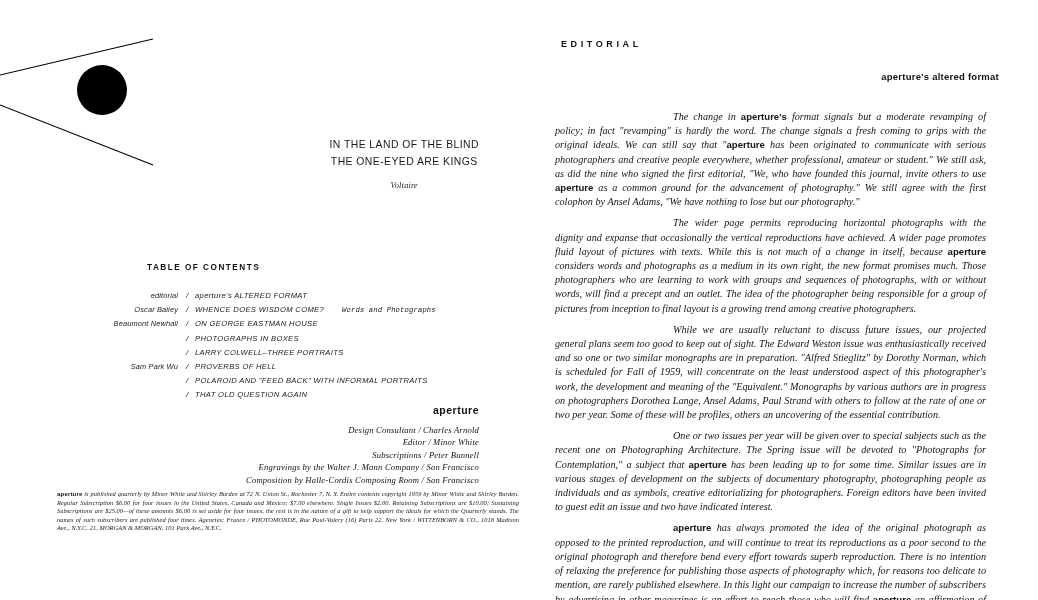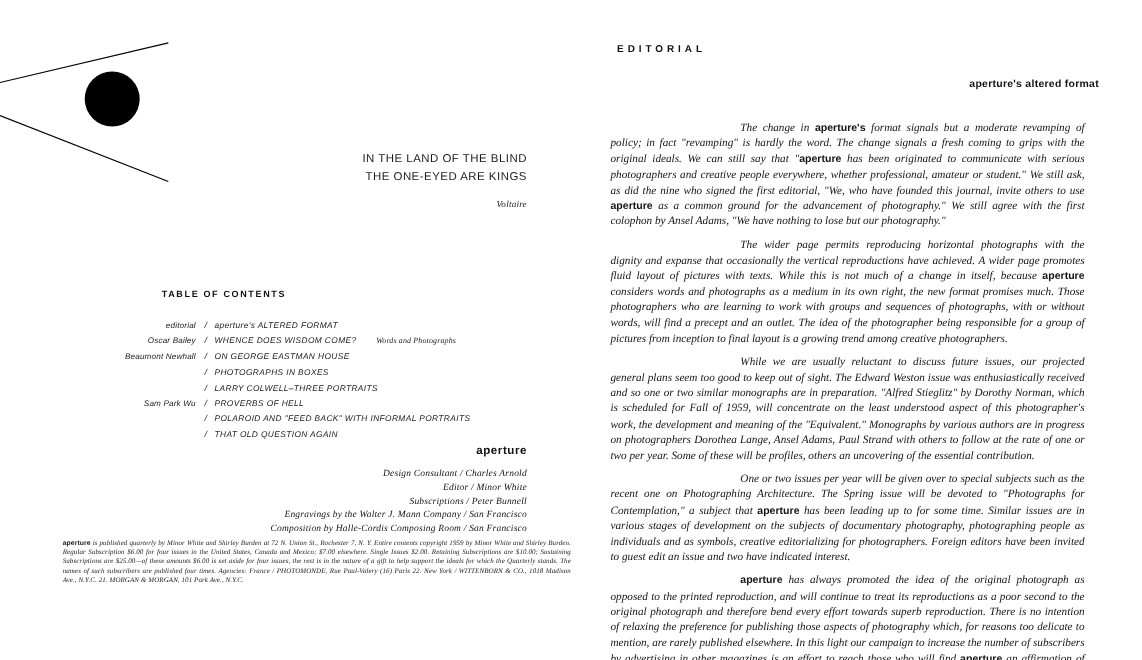--- a/index.html
+++ b/index.html
@@ -32,21 +32,21 @@
     position: absolute;
     left: 0; top: 18px;
     width: 170px; height: 160px;
   }
   .cover-graphic svg { display: block; }
 
   .epigraph {
     position: absolute;
     right: 40px;
     top: 136px;
-    text-align: right;
+    text-align: center;
     font-family: "Liberation Sans", sans-serif;
     font-size: 10.4px;
     letter-spacing: 0.45px;
     color: #1a1a1a;
     line-height: 17px;
   }
   .epigraph-line { white-space: nowrap; }
   .epigraph-attr {
     margin-top: 7px;
     font-family: "Liberation Serif", serif;
@@ -97,21 +97,21 @@
   }
   .toc-title {
     font-family: "Liberation Sans", sans-serif;
     font-style: italic;
     font-size: 7.6px;
     letter-spacing: 0.35px;
     color: #1a1a1a;
     white-space: nowrap;
   }
   .toc-note {
-    font-family: Liberation Serif, serif;
+    font-family: Liberation Mono, monospace;
     font-style: italic;
     font-size: 7.2px;
     letter-spacing: 0.15px;
     margin-left: 18px;
     color: #1a1a1a;
   }
 
   .masthead {
     position: absolute;
     right: 40px;

